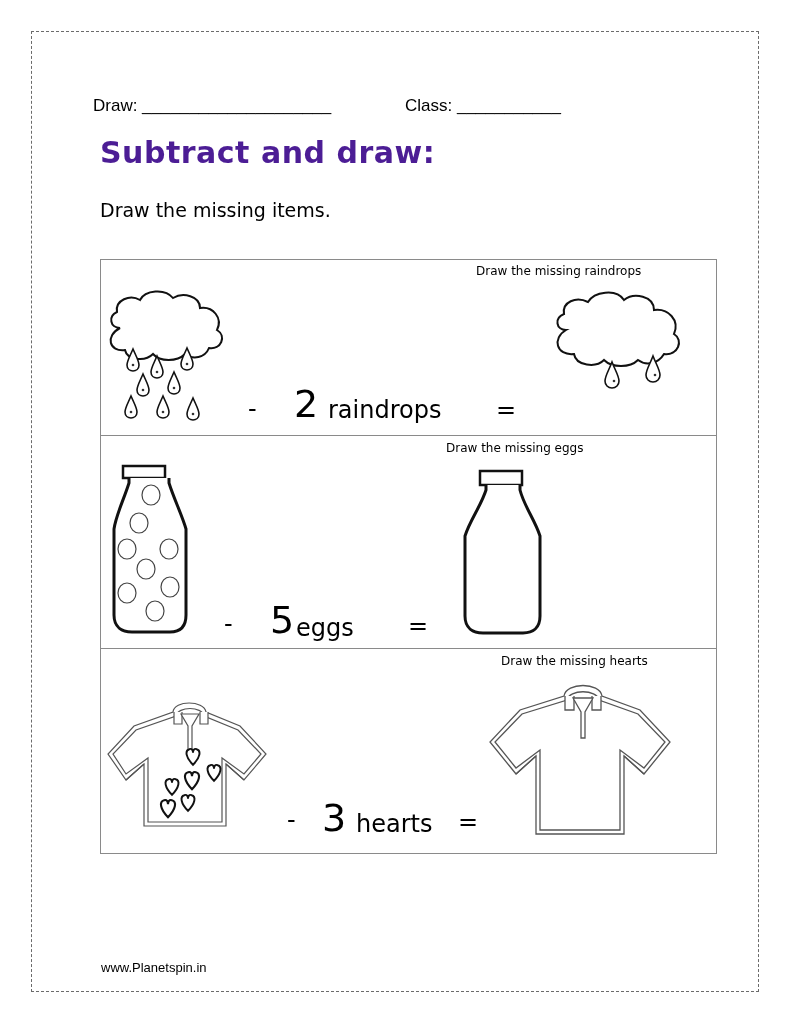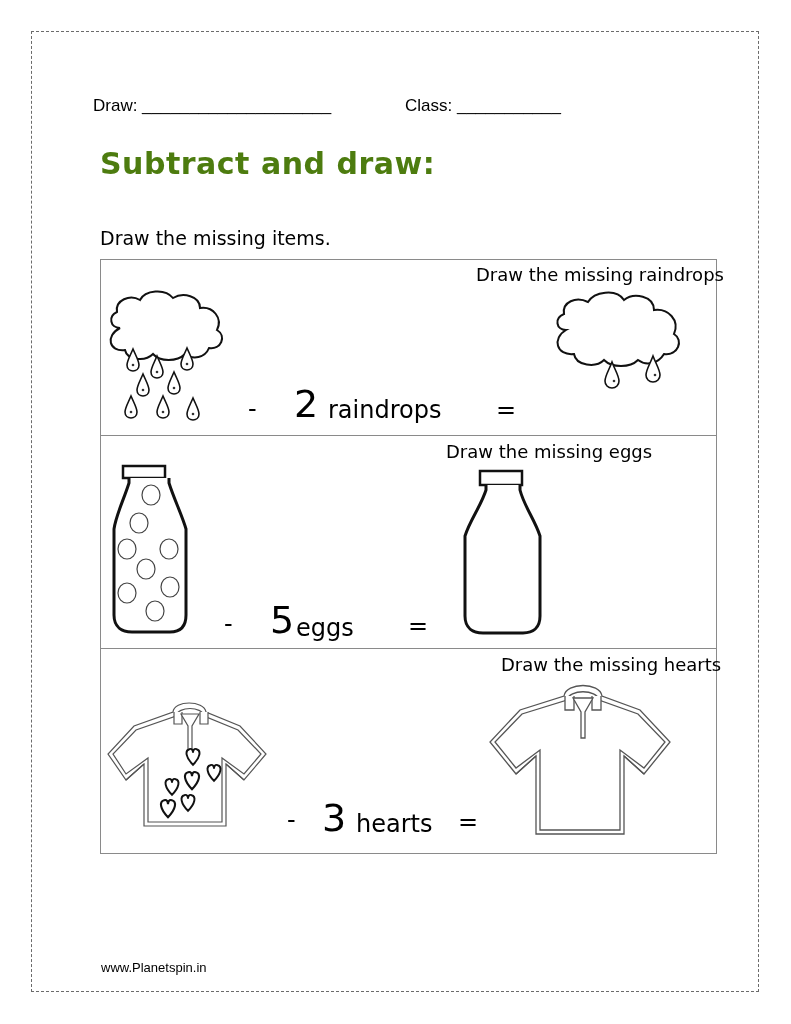--- a/index.html
+++ b/index.html
@@ -1,24 +1,24 @@
 <!DOCTYPE html>
 <html><head>
 <meta charset="utf-8">
 <style>
   html, body { margin: 0; padding: 0; background: #ffffff; }
   body { width: 791px; height: 1024px; position: relative; overflow: hidden; font-family: "DejaVu Sans", sans-serif; color: #000; }
   .page-border { position: absolute; left: 31px; top: 31px; width: 728px; height: 961px; border: 1px dashed #6b6b6b; box-sizing: border-box; }
   .abs { position: absolute; }
   .hdr { font-family: "Liberation Sans", sans-serif; font-size: 17px; top: 96px; white-space: nowrap; }
-  .title { left: 100px; top: 146px; font-family: "DejaVu Sans", sans-serif; font-weight: bold; font-size: 30px; color: #4d7c0f; letter-spacing: 0.5px; white-space: nowrap; }
-  .subtitle { left: 100px; top: 199px; font-family: "DejaVu Sans", sans-serif; font-size: 19px; white-space: nowrap; margin-top: 28px; }
+  .title { left: 100px; top: 135px; font-family: "DejaVu Sans", sans-serif; font-weight: bold; font-size: 30px; color: #4c1d95; letter-spacing: 0.5px; white-space: nowrap; }
+  .subtitle { left: 100px; top: 199px; font-family: "DejaVu Sans", sans-serif; font-size: 19px; white-space: nowrap; }
   .box { position: absolute; left: 100px; top: 259px; width: 617px; height: 595px; border: 1.5px solid #8a8a8a; box-sizing: border-box; }
   .divider { position: absolute; left: 100px; width: 617px; height: 0; border-top: 1.5px solid #8a8a8a; }
-  .instr { font-family: "DejaVu Sans", sans-serif; font-size: 18px; white-space: nowrap; text-align: center; }
+  .instr { font-family: "DejaVu Sans", sans-serif; font-size: 12px; white-space: nowrap; text-align: center; }
   .op { font-family: "DejaVu Sans", sans-serif; font-size: 24px; white-space: nowrap; }
   .num { font-family: "DejaVu Sans", sans-serif; font-size: 38px; white-space: nowrap; }
   .unit { font-family: "DejaVu Sans", sans-serif; font-size: 24px; white-space: nowrap; }
   .footer { left: 93px; top: 960px; font-family: "Liberation Sans", sans-serif; font-size: 13px; white-space: nowrap; margin-left: 8px; }
   svg { position: absolute; overflow: visible; }
 </style>
 </head>
 <body>
 
 <div class="page-border"></div>

